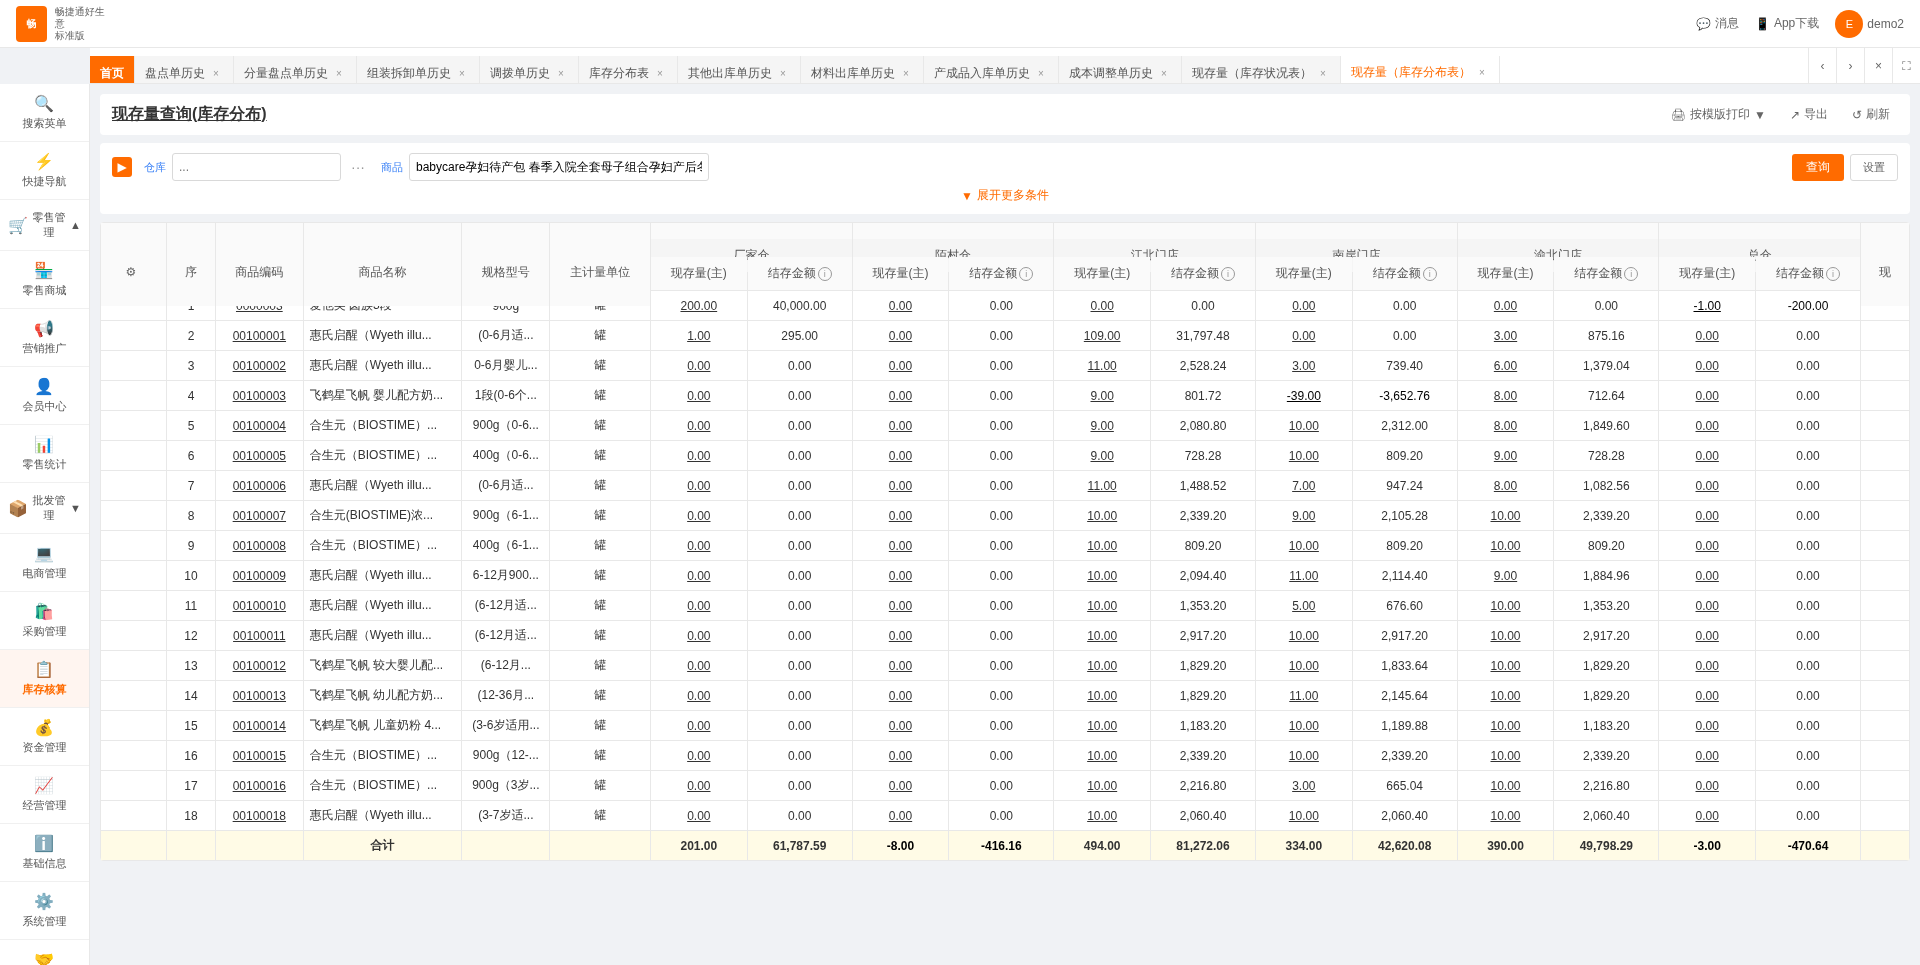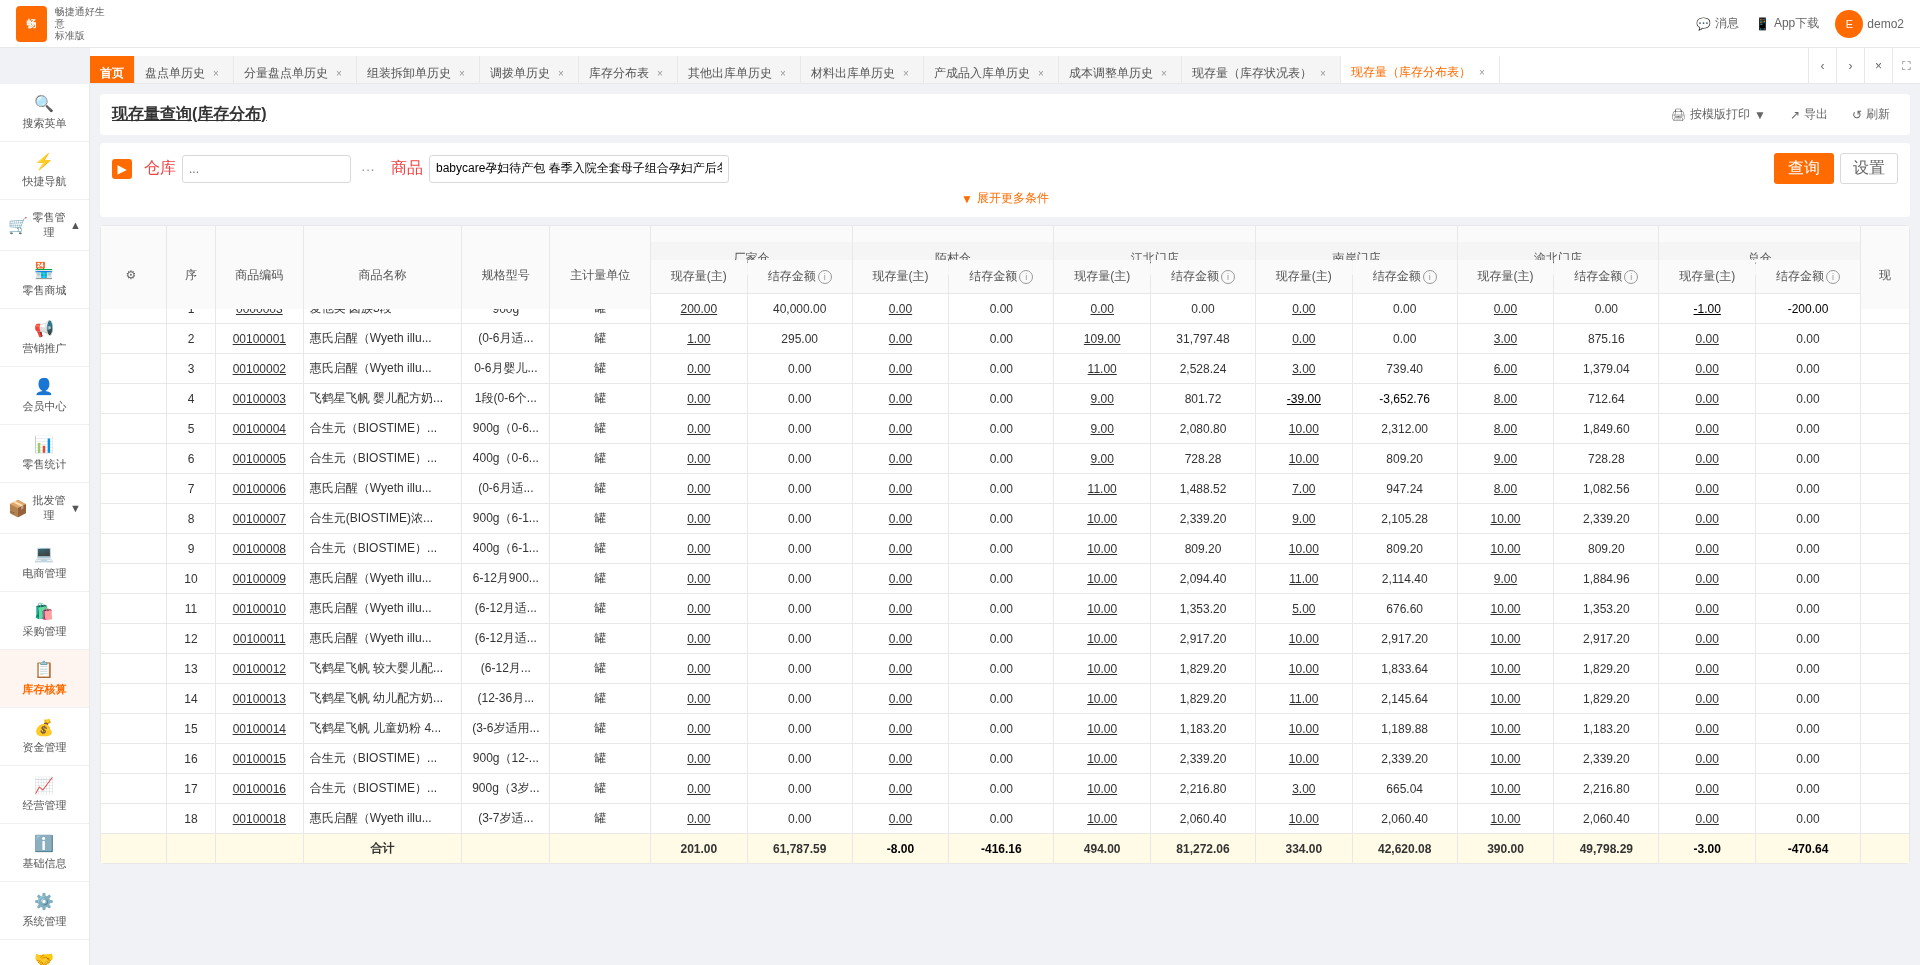--- a/index.html
+++ b/index.html
@@ -180,22 +180,22 @@
       gap: 12px;
       flex-wrap: wrap;
     }
     .search-field {
       display: flex;
       align-items: center;
       gap: 6px;
       flex: 0 0 auto;
     }
     .search-label {
-      color: #ef4444;
-      font-size: 16px;
+      color: #3b82f6;
+      font-size: 11px;
       white-space: nowrap;
     }
     .search-input {
       height: 28px;
       border: 1px solid #d9d9d9;
       border-radius: 3px;
       padding: 0 6px;
       font-size: 12px;
       outline: none;
       min-width: 120px;
@@ -206,30 +206,30 @@
     .search-actions {
       display: flex; gap: 6px; margin-left: auto;
     }
     .btn-primary {
       background: #ff6b00;
       color: white;
       border: none;
       border-radius: 3px;
       padding: 5px 14px;
       cursor: pointer;
-      font-size: 16px;
+      font-size: 12px;
     }
     .btn-default {
       background: white;
       color: #666;
       border: 1px solid #d9d9d9;
       border-radius: 3px;
       padding: 4px 12px;
       cursor: pointer;
-      font-size: 16px;
+      font-size: 11px;
     }
     .orange-arrow-btn {
       width: 20px; height: 20px;
       background: #ff6b00;
       border-radius: 3px;
       display: flex; align-items: center; justify-content: center;
       color: white; cursor: pointer; font-size: 12px;
     }
     .expand-conditions {
       display: flex; align-items: center; justify-content: center;

